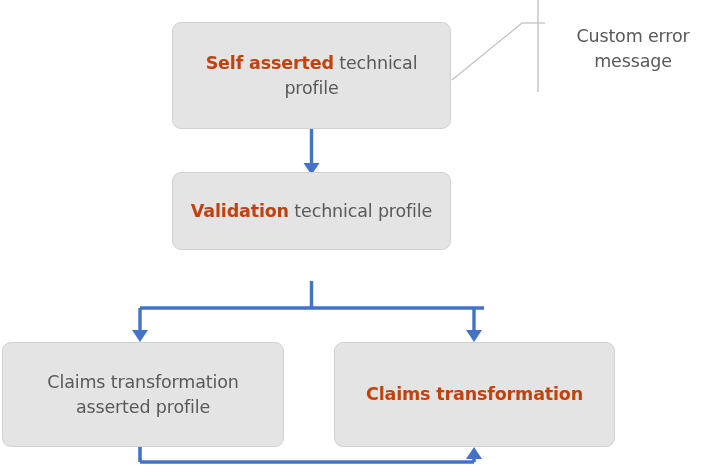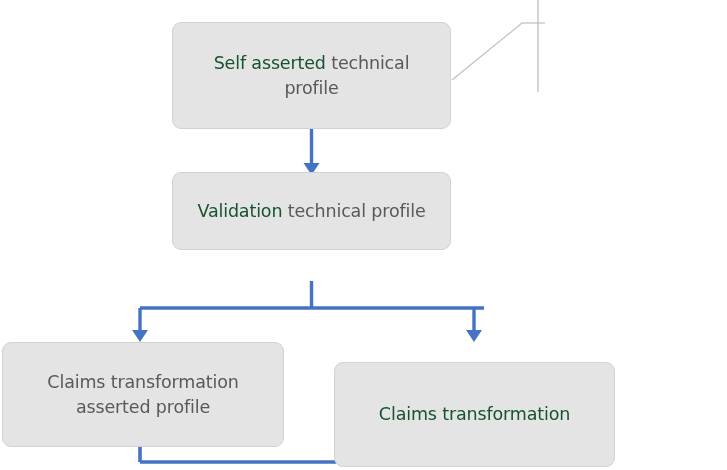--- a/index.html
+++ b/index.html
@@ -35,25 +35,25 @@
     justify-content: center;
     text-align: center;
     color: #595959;
     font-size: 17.5px;
     line-height: 1.42;
     letter-spacing: -0.15px;
     padding: 4px 14px;
     z-index: 2;
   }
   .node .txt { display: block; width: 100%; }
-  .node b { font-weight: 400; color: #14532d; }
+  .node b { font-weight: 700; color: #c2410c; }
   #node-self-asserted   { left: 172px; top: 22px;  width: 279px; height: 107px; }
   #node-validation      { left: 172px; top: 172px; width: 279px; height: 78px; }
   #node-claims-tp       { left: 2px;   top: 342px; width: 282px; height: 105px; }
-  #node-claims-transform{ left: 334px; top: 362px; width: 281px; height: 105px; }
+  #node-claims-transform{ left: 334px; top: 342px; width: 281px; height: 105px; }
   .callout-label {
     position: absolute;
     left: 553px;
     top: 24px;
     width: 160px;
     text-align: center;
     color: #595959;
     font-size: 17.5px;
     line-height: 1.42;
     letter-spacing: -0.15px;
@@ -109,14 +109,18 @@
   </div>
 
   <div class="node" id="node-claims-tp">
     <span class="txt">Claims transformation asserted profile</span>
   </div>
 
   <div class="node" id="node-claims-transform">
     <span class="txt"><b>Claims transformation</b></span>
   </div>
 
+  <div class="callout-label">
+    <div>Custom error</div>
+    <div>message</div>
+  </div>
 
 </div>
 
 </body></html>

